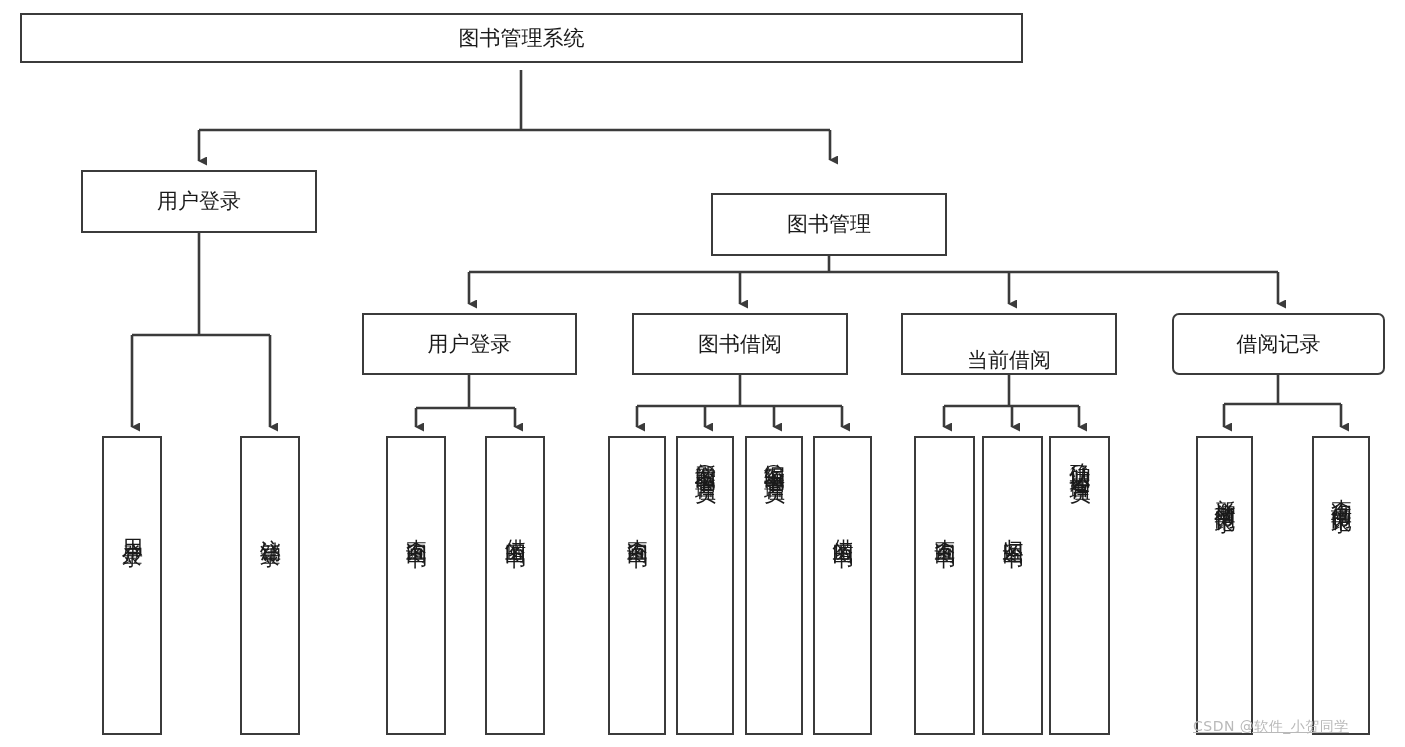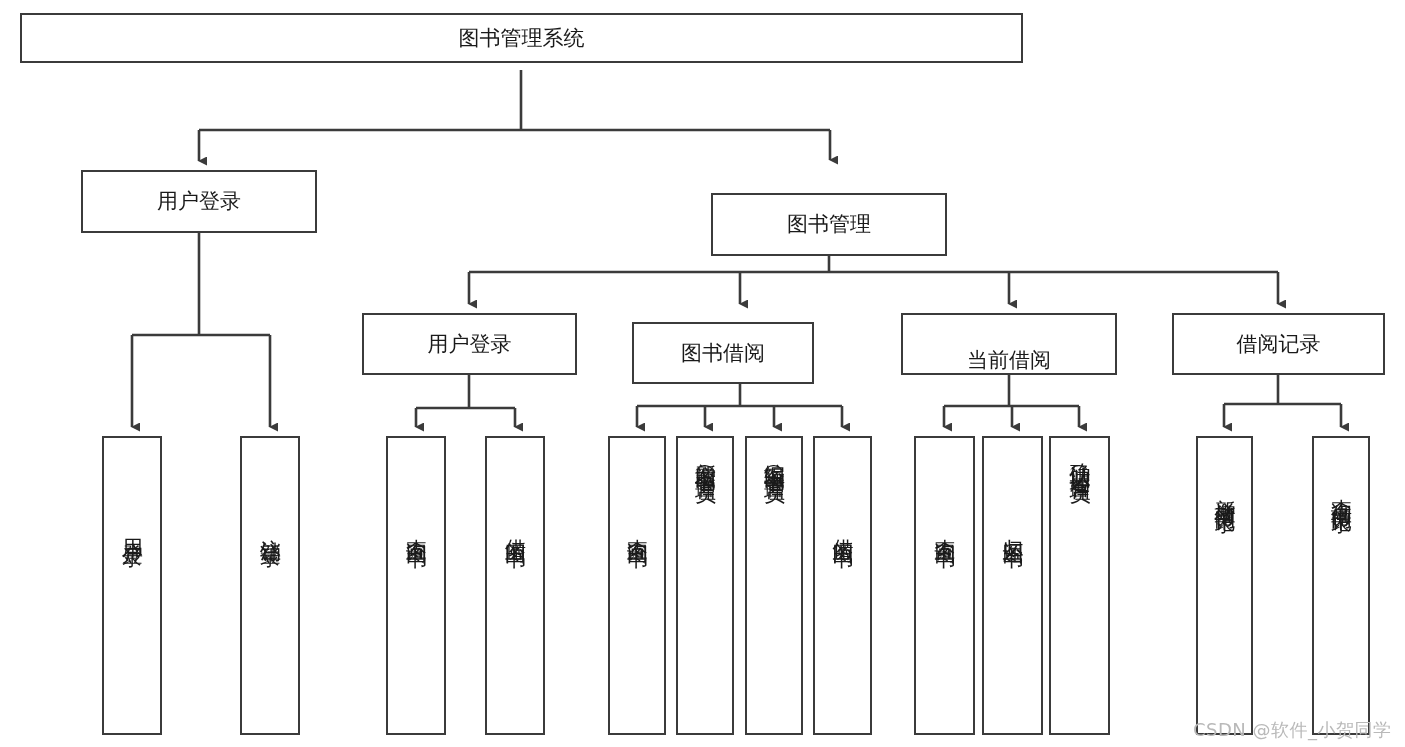--- a/index.html
+++ b/index.html
@@ -59,23 +59,24 @@
     white-space: nowrap;
     display: block;
   }
   .node-leaf.align-top {
     align-items: flex-start;
   }
   .watermark {
     position: absolute;
     z-index: 5;
     color: #b9b9b9;
-    font-size: 18px;
+    font-size: 14px;
     white-space: nowrap;
     letter-spacing: 0.5px;
+    text-decoration: underline;
   }
 </style>
 </head>
 <body>
 
 <div id="diagram-root">
 
   <svg id="edge-layer" width="1405" height="747" viewBox="0 0 1405 747" xmlns="http://www.w3.org/2000/svg">
     <defs>
       <marker id="arrowhead" markerWidth="9" markerHeight="9" refX="4.5" refY="8" orient="auto" markerUnits="userSpaceOnUse">
@@ -133,27 +134,27 @@
   <div class="node node-branch" style="left:81px; top:170px; width:236px; height:63px;">
     <span class="node-label">用户登录</span>
   </div>
   <div class="node node-branch" style="left:711px; top:169px; width:236px; height:63px;margin-top:24px;">
     <span class="node-label">图书管理</span>
   </div>
 
   <div class="node node-branch" style="left:362px; top:313px; width:215px; height:62px;">
     <span class="node-label">用户登录</span>
   </div>
-  <div class="node node-branch" style="left:632px; top:322px; width:182px; height:62px;">
+  <div class="node node-branch" style="left:632px; top:313px; width:216px; height:62px;">
     <span class="node-label">图书借阅</span>
   </div>
   <div class="node node-branch" style="left:901px; top:313px; width:216px; height:62px;align-items:flex-end;">
     <span class="node-label">当前借阅</span>
   </div>
-  <div class="node node-branch" style="left:1172px; top:313px; width:213px; height:62px;">
+  <div class="node node-branch" style="left:1172px; top:313px; width:213px; height:62px;border-radius:7px;">
     <span class="node-label">借阅记录</span>
   </div>
 
   <div class="node node-leaf align-top" style="left:102px; top:436px; width:60px; height:299px; padding-top:84px;">
     <span class="node-label">用户登录</span>
   </div>
   <div class="node node-leaf align-top" style="left:240px; top:436px; width:60px; height:299px; padding-top:84px;">
     <span class="node-label">注销登录</span>
   </div>
 

